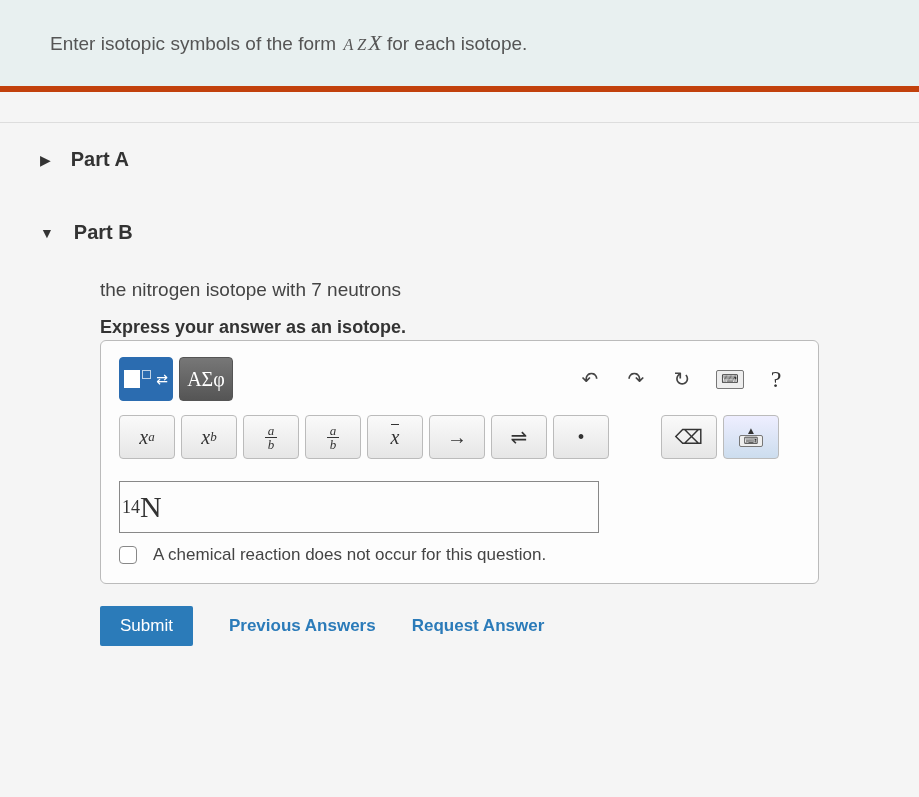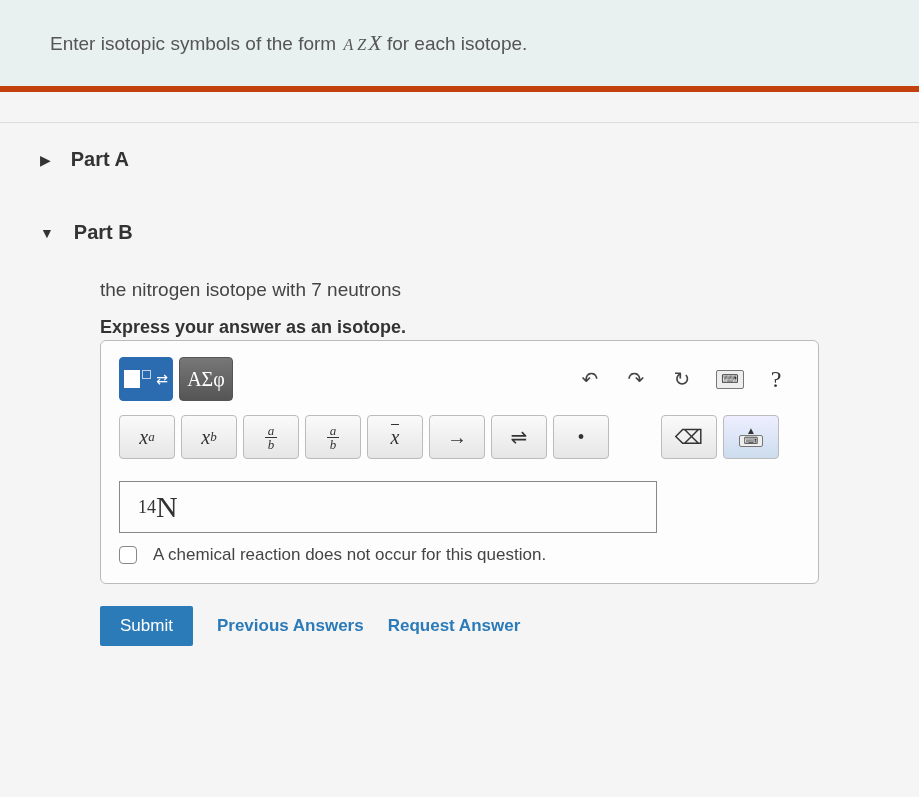--- a/index.html
+++ b/index.html
@@ -26,25 +26,25 @@
 .toolbar-math { display: flex; align-items: center; gap: 6px; margin-bottom: 16px; }
 .math-btn { display: inline-flex; align-items: center; justify-content: center; height: 44px; width: 56px; border-radius: 4px; background: linear-gradient(#fafafa,#e6e6e6); border: 1px solid #bbb; color: #333; font-family: 'Times New Roman', serif; font-size: 20px; cursor: pointer; font-style: italic; }
 .math-btn sup { font-size: 0.65em; font-style: italic; }
 .math-btn sub { font-size: 0.65em; font-style: italic; }
 .frac { display: inline-flex; flex-direction: column; align-items: center; font-size: 13px; line-height: 1; font-style: italic; }
 .frac .num { border-bottom: 1px solid #333; padding: 0 3px; }
 .frac .den { padding: 0 3px; }
 .xbar { position: relative; }
 .xbar::before { content: ""; position: absolute; top: -2px; left: 0; right: 0; border-top: 1px solid #333; }
 .math-gap { width: 40px; }
-.answer-input { border: 1px solid #888; padding: 6px 18px; width: 538px; height: 52px; display: flex; align-items: center; font-family: 'Times New Roman', serif; font-size: 30px; margin-top: 22px; }
+.answer-input { border: 1px solid #888; padding: 6px 2px; width: 480px; height: 52px; display: flex; align-items: center; font-family: 'Times New Roman', serif; font-size: 30px; margin-top: 22px; }
 .answer-input sup { font-size: 0.6em; vertical-align: super; }
 .checkbox-row { display: flex; align-items: center; margin-top: 12px; font-size: 17px; color: #444; gap: 8px; }
 .checkbox-row .cb { width: 18px; height: 18px; border: 1.5px solid #888; border-radius: 4px; margin-right: 8px; background: #fff; }
-.submit-row { display: flex; align-items: center; gap: 24px; margin-top: 22px; padding-left: 0; }
+.submit-row { display: flex; align-items: center; gap: 36px; margin-top: 22px; padding-left: 0; }
 .submit-btn { background: #2b7bb9; color: #fff; border: none; padding: 10px 20px; font-size: 17px; border-radius: 2px; cursor: pointer; }
 .link { color: #2b7bb9; font-size: 17px; font-weight: bold; cursor: pointer; }
 .kbd-icon { display:inline-block; border:1px solid #777; border-radius:2px; padding:1px 4px; font-size:12px; background:#eee; }
 .template-icon { display:inline-flex; align-items:center; gap:2px; }
 .template-icon .box { width:16px; height:18px; background:#fff; border:1px solid rgba(255,255,255,0.7); position:relative; }
 .template-icon .sup { width:9px; height:9px; border:1px solid rgba(255,255,255,0.7); align-self:flex-start; margin-bottom:8px; }
 .template-icon .arr { font-size:14px; margin-left:3px;}
 </style>
 </head>
 <body>

